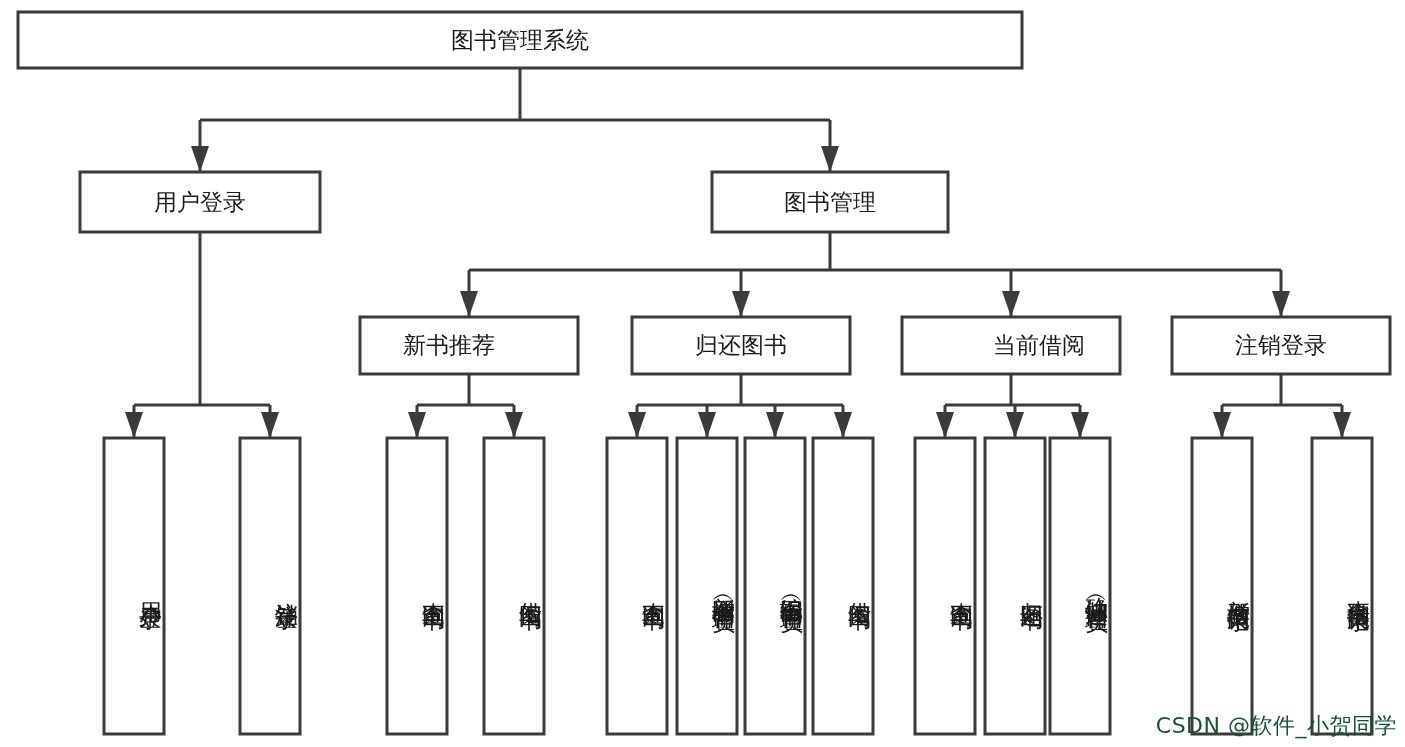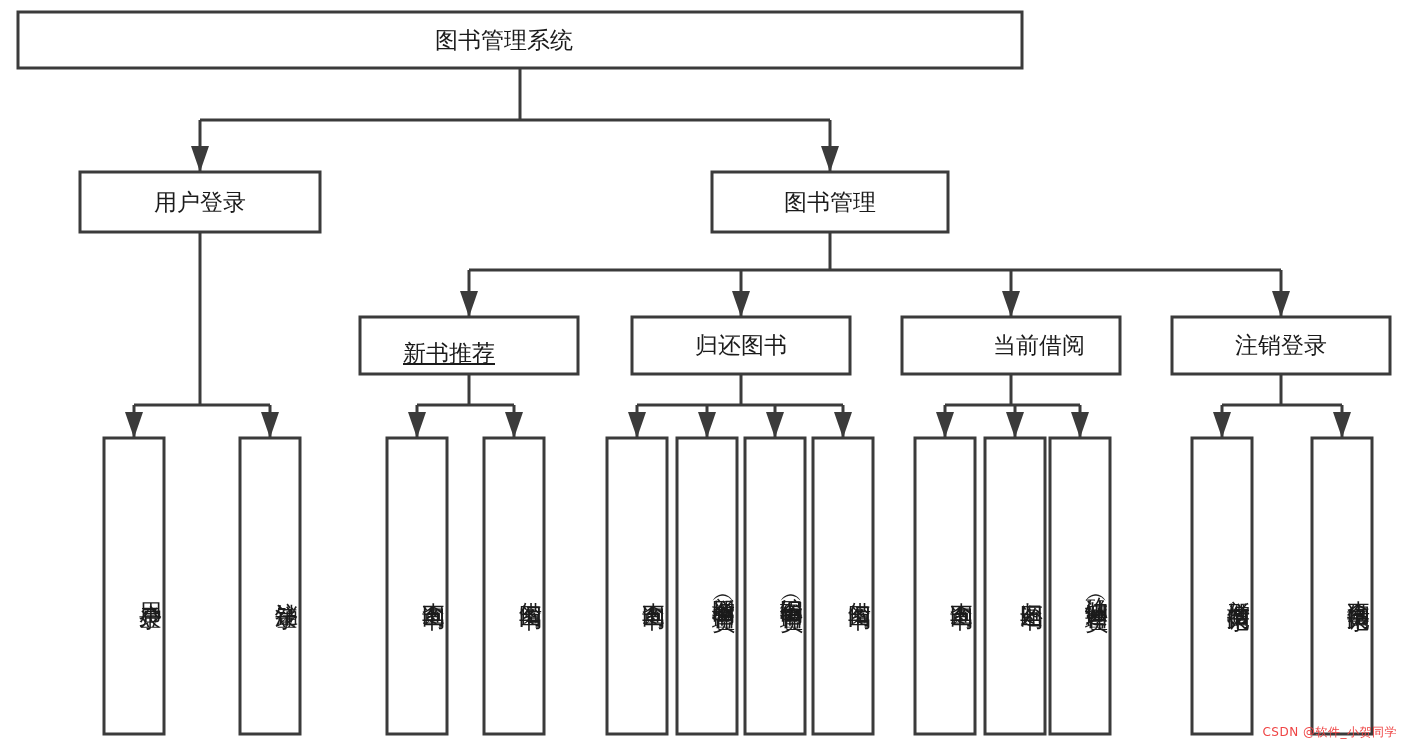--- a/index.html
+++ b/index.html
@@ -61,22 +61,22 @@
     justify-content: center;
     font-size: 23px;
     color: #1b1b1b;
     white-space: nowrap;
     pointer-events: none;
   }
   #watermark {
     position: absolute;
     right: 8px;
     bottom: 6px;
-    font-size: 12px;
-    color: #ef4444;
+    font-size: 22px;
+    color: #14532d;
     letter-spacing: 0.5px;
     white-space: nowrap;
   }
 </style>
 </head>
 <body>
 
 <div id="diagram-root">
   <svg class="flow" viewBox="0 0 1405 747" xmlns="http://www.w3.org/2000/svg">
     <g id="connector-layer">
@@ -150,35 +150,35 @@
         <rect x="813" y="438" width="60" height="296" class="node-box"></rect>
         <rect x="915" y="438" width="60" height="296" class="node-box"></rect>
         <rect x="985" y="438" width="60" height="296" class="node-box"></rect>
         <rect x="1050" y="438" width="60" height="296" class="node-box"></rect>
         <rect x="1192" y="438" width="60" height="296" class="node-box"></rect>
         <rect x="1312" y="438" width="60" height="296" class="node-box"></rect>
         <rect x="18" y="12" width="1004" height="56" class="node-box"></rect>
       </g>
   </svg>
   <div id="label-layer">
-      <div class="hlabel-wrap" style="left: 360px; top: 325px; width: 178px; height: 57px; text-decoration: underline;">新书推荐</div>
+      <div class="hlabel-wrap" style="left: 360px; top: 317px; width: 178px; height: 57px;">新书推荐</div>
       <div class="hlabel-wrap" style="left: 632px; top: 317px; width: 218px; height: 57px;">归还图书</div>
       <div class="hlabel-wrap" style="left: 902px; top: 317px; width: 218px; height: 57px; padding-left: 28px;">当前借阅</div>
       <div class="hlabel-wrap" style="left: 1172px; top: 317px; width: 218px; height: 57px;">注销登录</div>
       <div class="hlabel-wrap" style="left: 80px; top: 172px; width: 240px; height: 60px;">用户登录</div>
       <div class="hlabel-wrap" style="left: 712px; top: 172px; width: 236px; height: 60px;">图书管理</div>
       <div class="vlabel-wrap" style="left: 104px; top: 450px; width: 60px; height: 276px;">用户登录</div>
       <div class="vlabel-wrap" style="left: 240px; top: 450px; width: 60px; height: 276px;">注销登录</div>
       <div class="vlabel-wrap" style="left: 387px; top: 450px; width: 60px; height: 276px;">查询图书</div>
       <div class="vlabel-wrap" style="left: 484px; top: 450px; width: 60px; height: 276px;">借阅图书</div>
       <div class="vlabel-wrap" style="left: 607px; top: 450px; width: 60px; height: 276px;">查询图书</div>
       <div class="vlabel-wrap" style="left: 677px; top: 450px; width: 60px; height: 276px;">新增图书（管理员）</div>
       <div class="vlabel-wrap" style="left: 745px; top: 450px; width: 60px; height: 276px;">编辑图书（管理员）</div>
       <div class="vlabel-wrap" style="left: 813px; top: 450px; width: 60px; height: 276px;">借阅图书</div>
       <div class="vlabel-wrap" style="left: 915px; top: 450px; width: 60px; height: 276px;">查询图书</div>
       <div class="vlabel-wrap" style="left: 985px; top: 450px; width: 60px; height: 276px;">归还图书</div>
       <div class="vlabel-wrap" style="left: 1050px; top: 450px; width: 60px; height: 276px;">确认归还（管理员）</div>
       <div class="vlabel-wrap" style="left: 1192px; top: 450px; width: 60px; height: 276px;">新增借阅记录</div>
       <div class="vlabel-wrap" style="left: 1312px; top: 450px; width: 60px; height: 276px;">查询借阅记录</div>
-      <div class="hlabel-wrap" style="left: 2px; top: 12px; width: 1004px; height: 56px;">图书管理系统</div>
+      <div class="hlabel-wrap" style="left: 18px; top: 12px; width: 1004px; height: 56px;">图书管理系统</div>
     </div>
   <div id="watermark">CSDN @软件_小贺同学</div>
 </div>
 
 </body></html>

